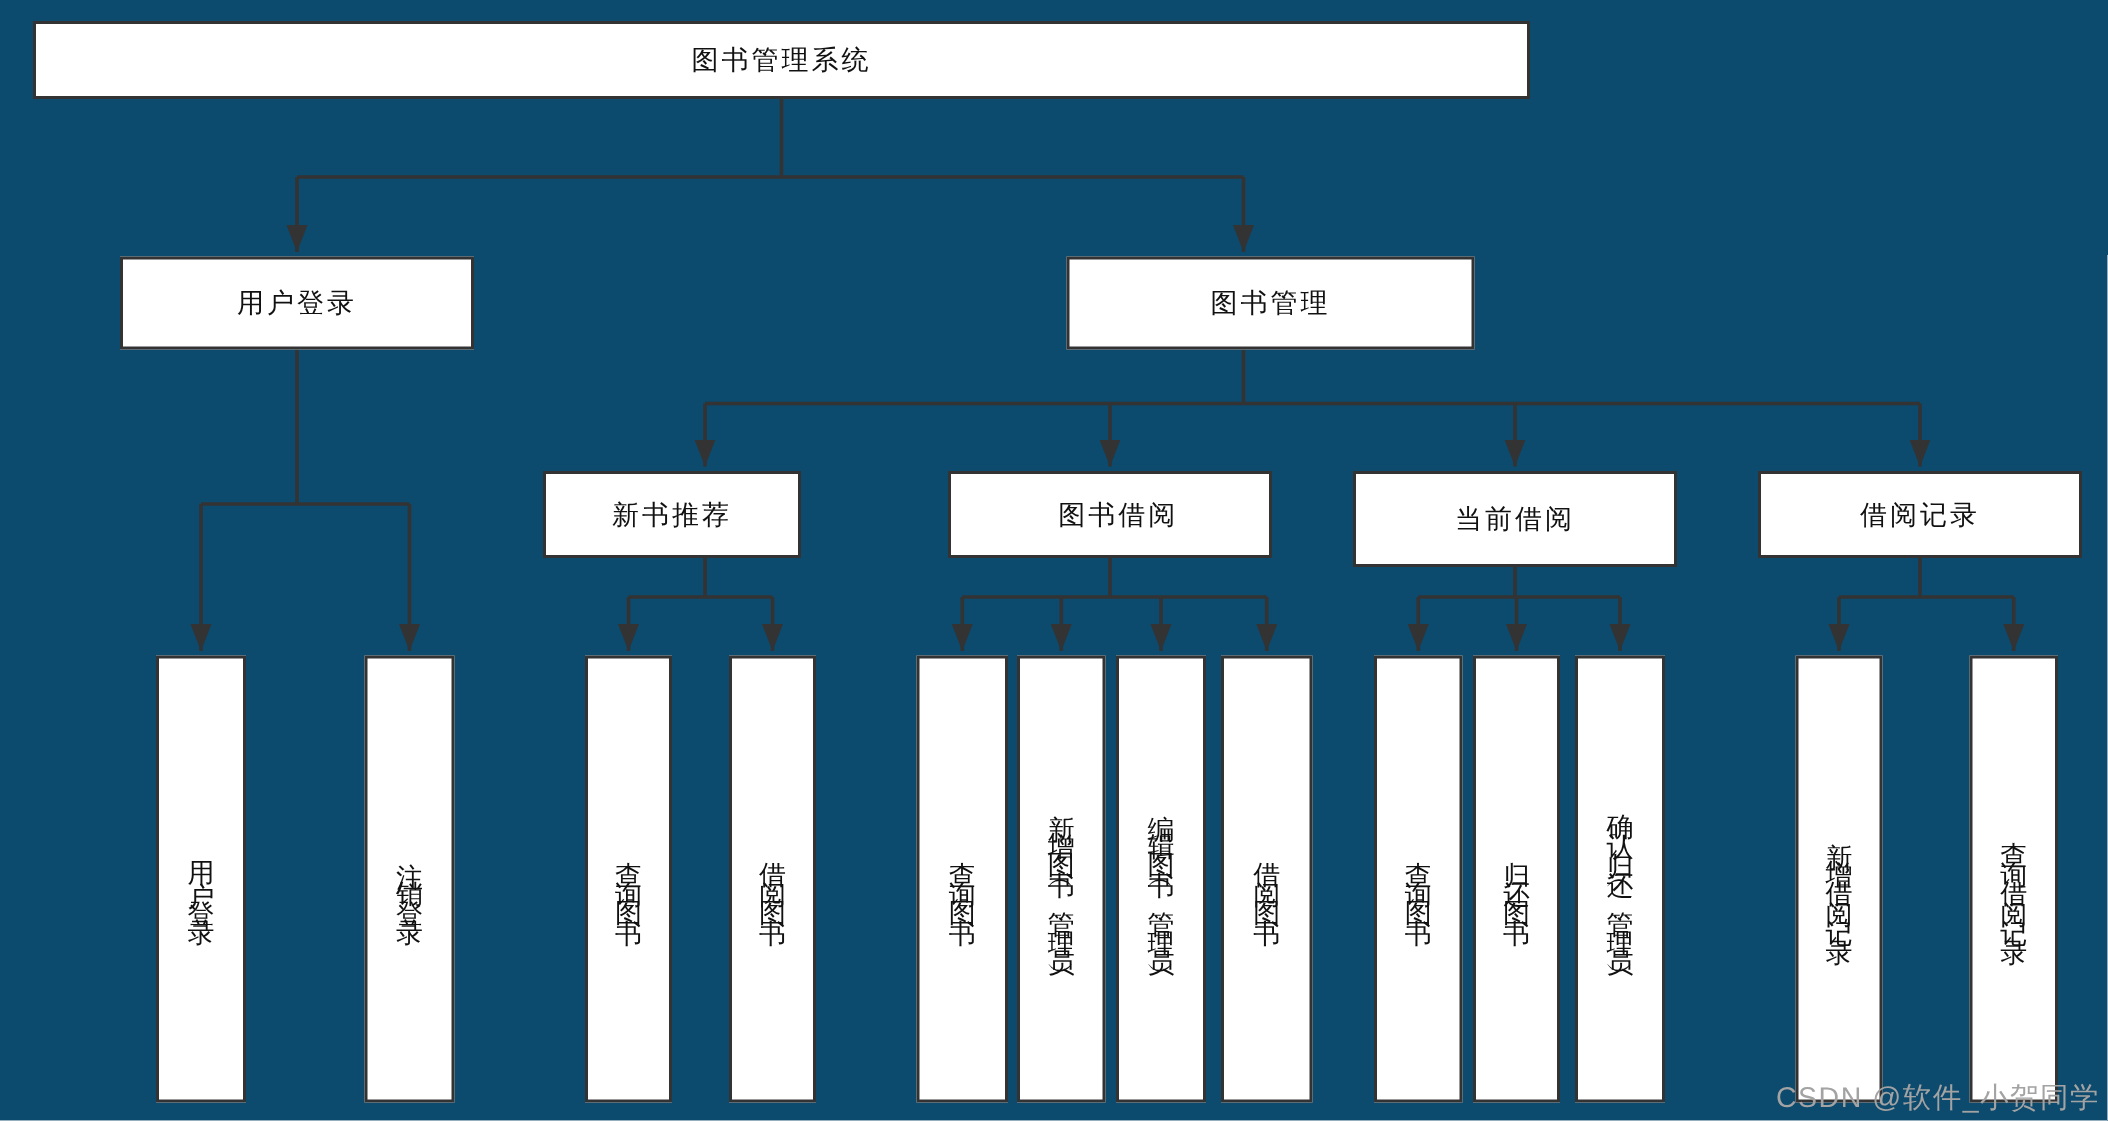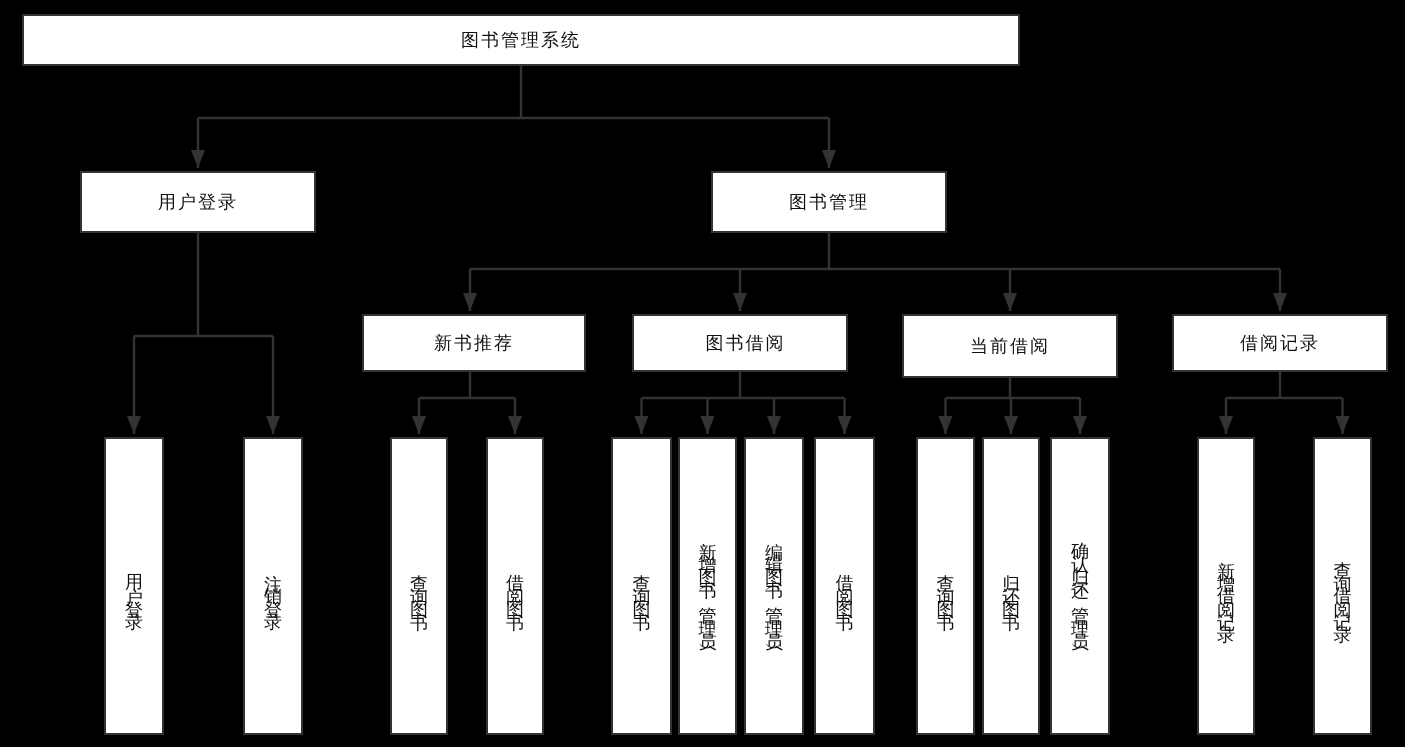--- a/index.html
+++ b/index.html
@@ -20,21 +20,21 @@
     font-size:18px;letter-spacing:13px;line-height:1;
   }
   #watermark{
     position:absolute;right:5px;bottom:2px;font-size:19px;letter-spacing:1px;
     color:var(--wm);z-index:5;white-space:nowrap;
   }
 </style>
 </head>
 <body>
 
-<div id="canvas" style="--box-border: #333333; --text: #111111; --wm: #a3a3a3; background: #000000;">
+<div id="canvas" style="--box-border: #333333; --text: #111111; --wm: #a3a3a3; background: #0c4a6e;">
   <svg id="connectors" xmlns="http://www.w3.org/2000/svg" viewBox="0 0 1405 747">
     <defs>
       <marker id="arrowhead" markerUnits="userSpaceOnUse" markerWidth="20" markerHeight="16" refX="18" refY="8" orient="auto">
         <path d="M0,1 L0,15 L18,8 Z" fill="#333333"></path>
       </marker>
     </defs>
     <g id="edge-layer">
         <path d="M 521 66 V 118 M 198 118 H 829" fill="none" stroke="#333333" stroke-width="2.4"></path>
         <line x1="198" y1="118" x2="198" y2="168" stroke="#333333" stroke-width="2.4" marker-end="url(#arrowhead)"></line>
         <line x1="829" y1="118" x2="829" y2="168" stroke="#333333" stroke-width="2.4" marker-end="url(#arrowhead)"></line>
@@ -59,32 +59,33 @@
         <line x1="1011" y1="398" x2="1011" y2="434" stroke="#333333" stroke-width="2.4" marker-end="url(#arrowhead)"></line>
         <line x1="1080" y1="398" x2="1080" y2="434" stroke="#333333" stroke-width="2.4" marker-end="url(#arrowhead)"></line>
         <path d="M 1280 372 V 398 M 1226 398 H 1342.5" fill="none" stroke="#333333" stroke-width="2.4"></path>
         <line x1="1226" y1="398" x2="1226" y2="434" stroke="#333333" stroke-width="2.4" marker-end="url(#arrowhead)"></line>
         <line x1="1342.5" y1="398" x2="1342.5" y2="434" stroke="#333333" stroke-width="2.4" marker-end="url(#arrowhead)"></line>
       </g>
   </svg>
   <div id="nodes">
       <div class="node h" style="left: 22px; top: 14px; width: 998px; height: 52px;">图书管理系统</div>
       <div class="node h" style="left: 80px; top: 171px; width: 236px; height: 62px;">用户登录</div>
-      <div class="node h" style="left: 711px; top: 171px; width: 236px; height: 62px;">图书管理</div>
-      <div class="node h" style="left: 362px; top: 314px; width: 224px; height: 58px;">新书推荐</div>
+      <div class="node h" style="left: 711px; top: 171px; width: 272px; height: 62px;">图书管理</div>
+      <div class="node h" style="left: 362px; top: 314px; width: 172px; height: 58px;">新书推荐</div>
       <div class="node h" style="left: 632px; top: 314px; width: 216px; height: 58px; padding-left: 11px;">图书借阅</div>
       <div class="node h" style="left: 902px; top: 314px; width: 216px; height: 64px;">当前借阅</div>
       <div class="node h" style="left: 1172px; top: 314px; width: 216px; height: 58px;">借阅记录</div>
       <div class="node v" style="left: 104px; top: 437px; width: 60px; height: 298px;">用户登录</div>
       <div class="node v" style="left: 243px; top: 437px; width: 60px; height: 298px;">注销登录</div>
       <div class="node v" style="left: 390px; top: 437px; width: 58px; height: 298px;">查询图书</div>
       <div class="node v" style="left: 486px; top: 437px; width: 58px; height: 298px;">借阅图书</div>
       <div class="node v" style="left: 611px; top: 437px; width: 61px; height: 298px;">查询图书</div>
       <div class="node v" style="left: 678px; top: 437px; width: 59px; height: 298px;">新增图书（管理员）</div>
       <div class="node v" style="left: 744px; top: 437px; width: 60px; height: 298px;">编辑图书（管理员）</div>
       <div class="node v" style="left: 814px; top: 437px; width: 61px; height: 298px;">借阅图书</div>
       <div class="node v" style="left: 916px; top: 437px; width: 59px; height: 298px;">查询图书</div>
       <div class="node v" style="left: 982px; top: 437px; width: 58px; height: 298px;">归还图书</div>
       <div class="node v" style="left: 1050px; top: 437px; width: 60px; height: 298px;">确认归还（管理员）</div>
       <div class="node v" style="left: 1197px; top: 437px; width: 58px; height: 298px;">新增借阅记录</div>
       <div class="node v" style="left: 1313px; top: 437px; width: 59px; height: 298px;">查询借阅记录</div>
     </div>
+  <div id="watermark">CSDN @软件_小贺同学</div>
 </div>
 
 </body></html>

